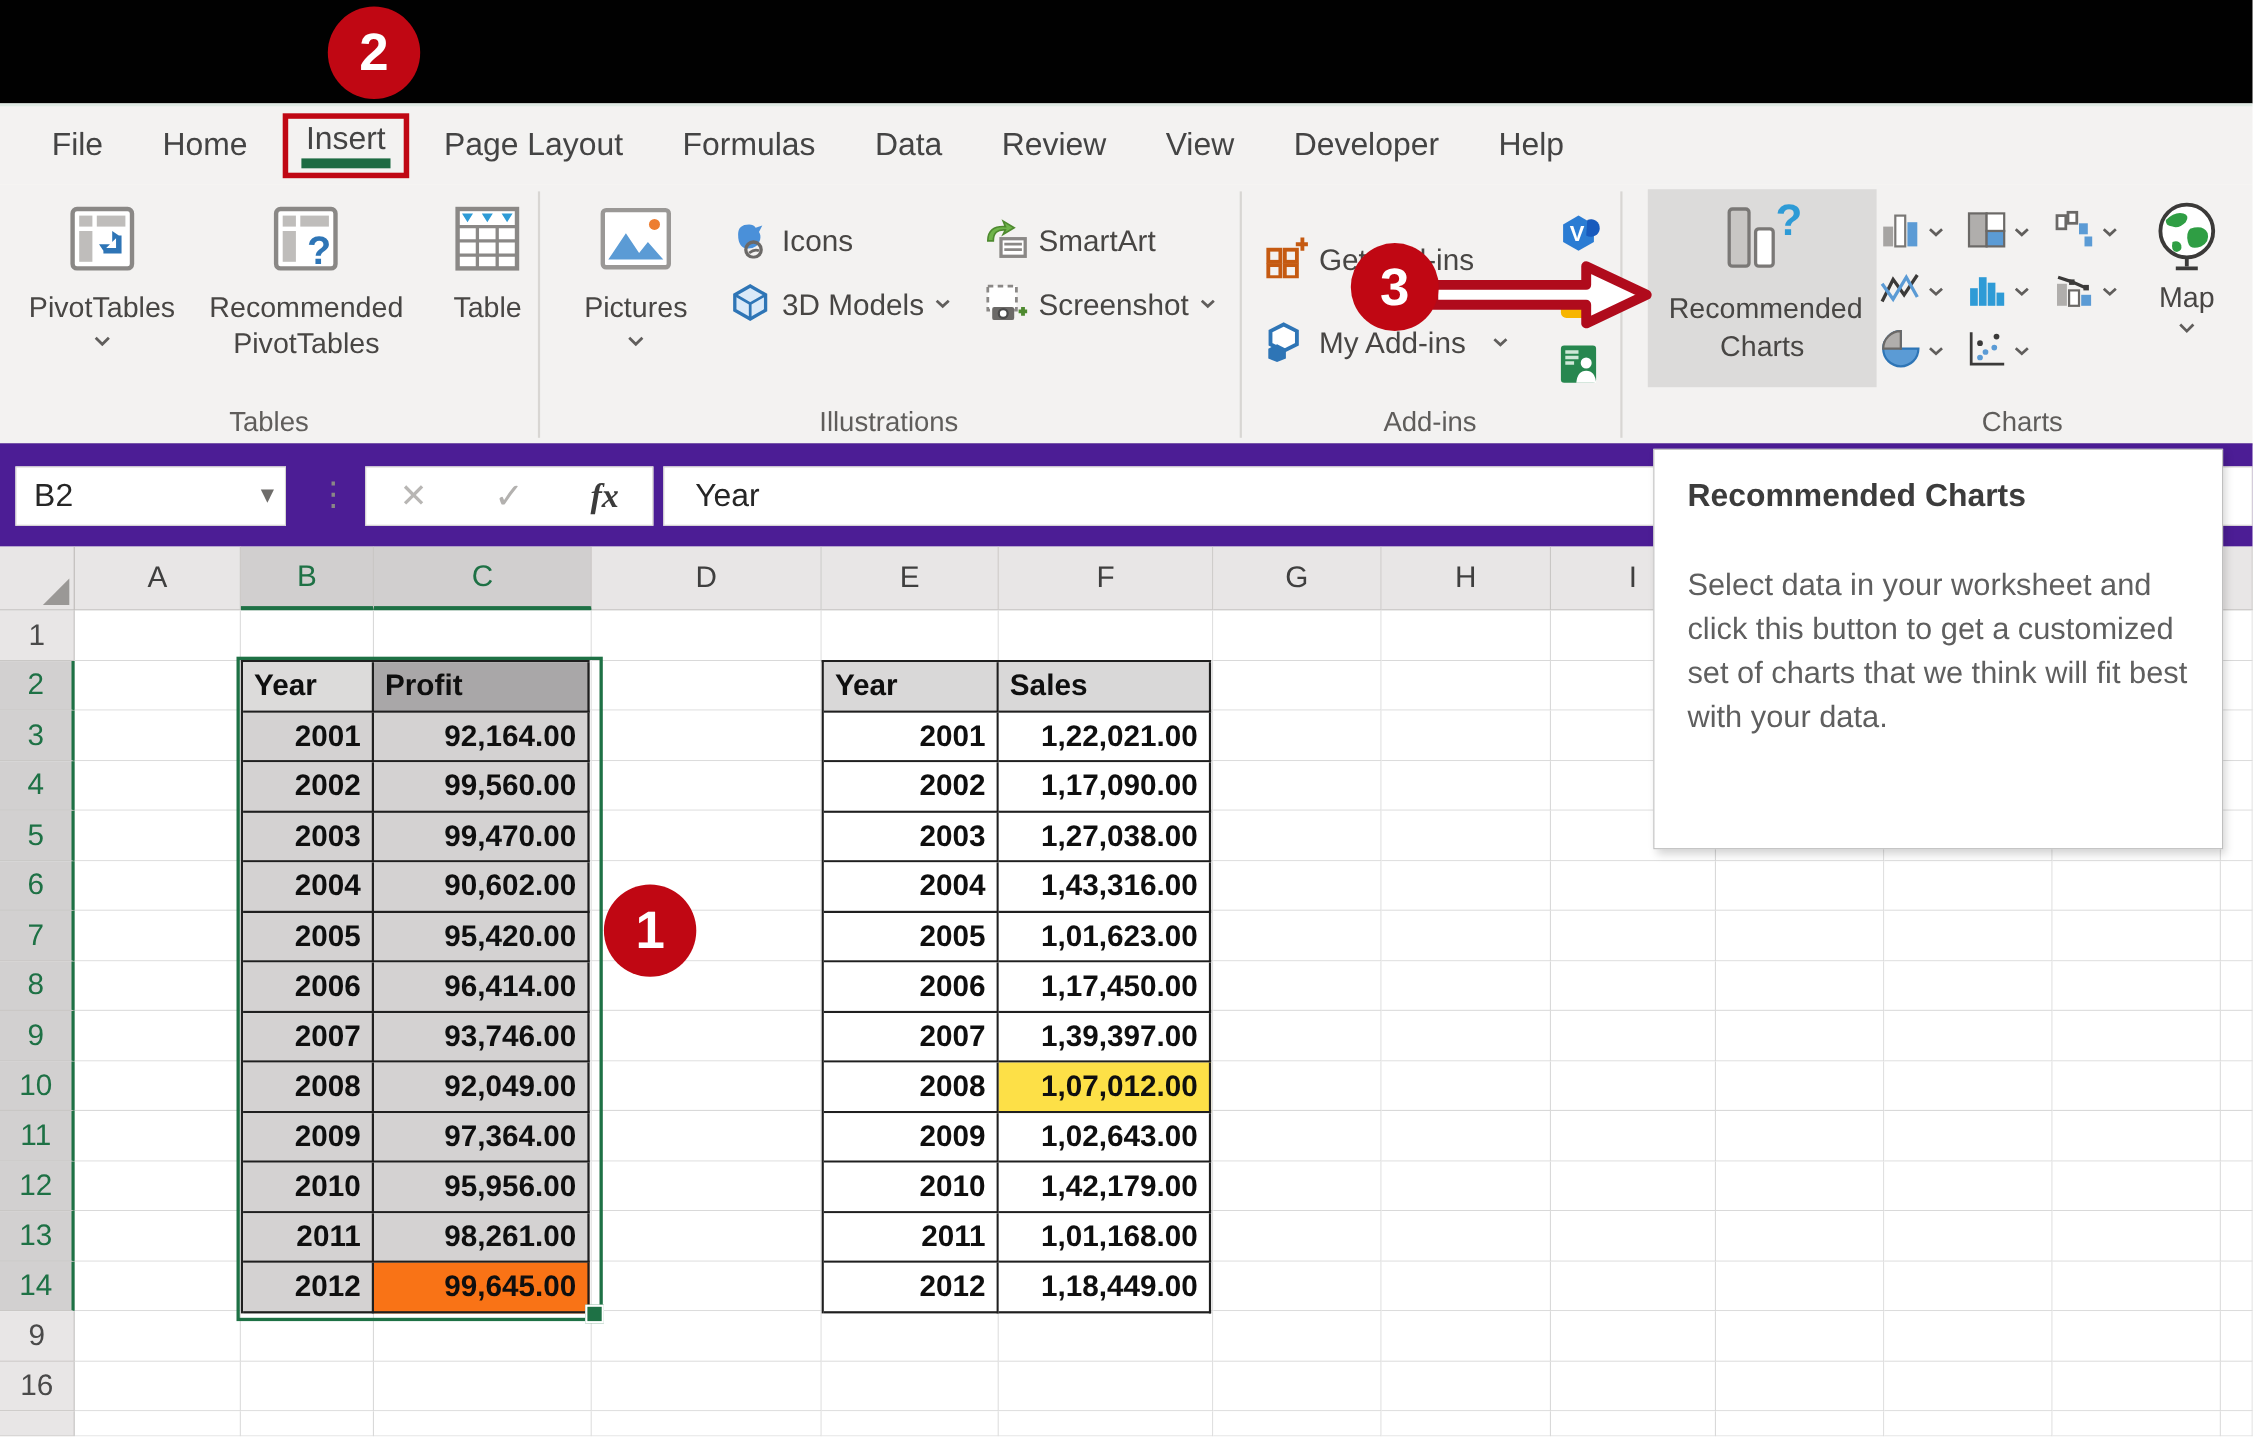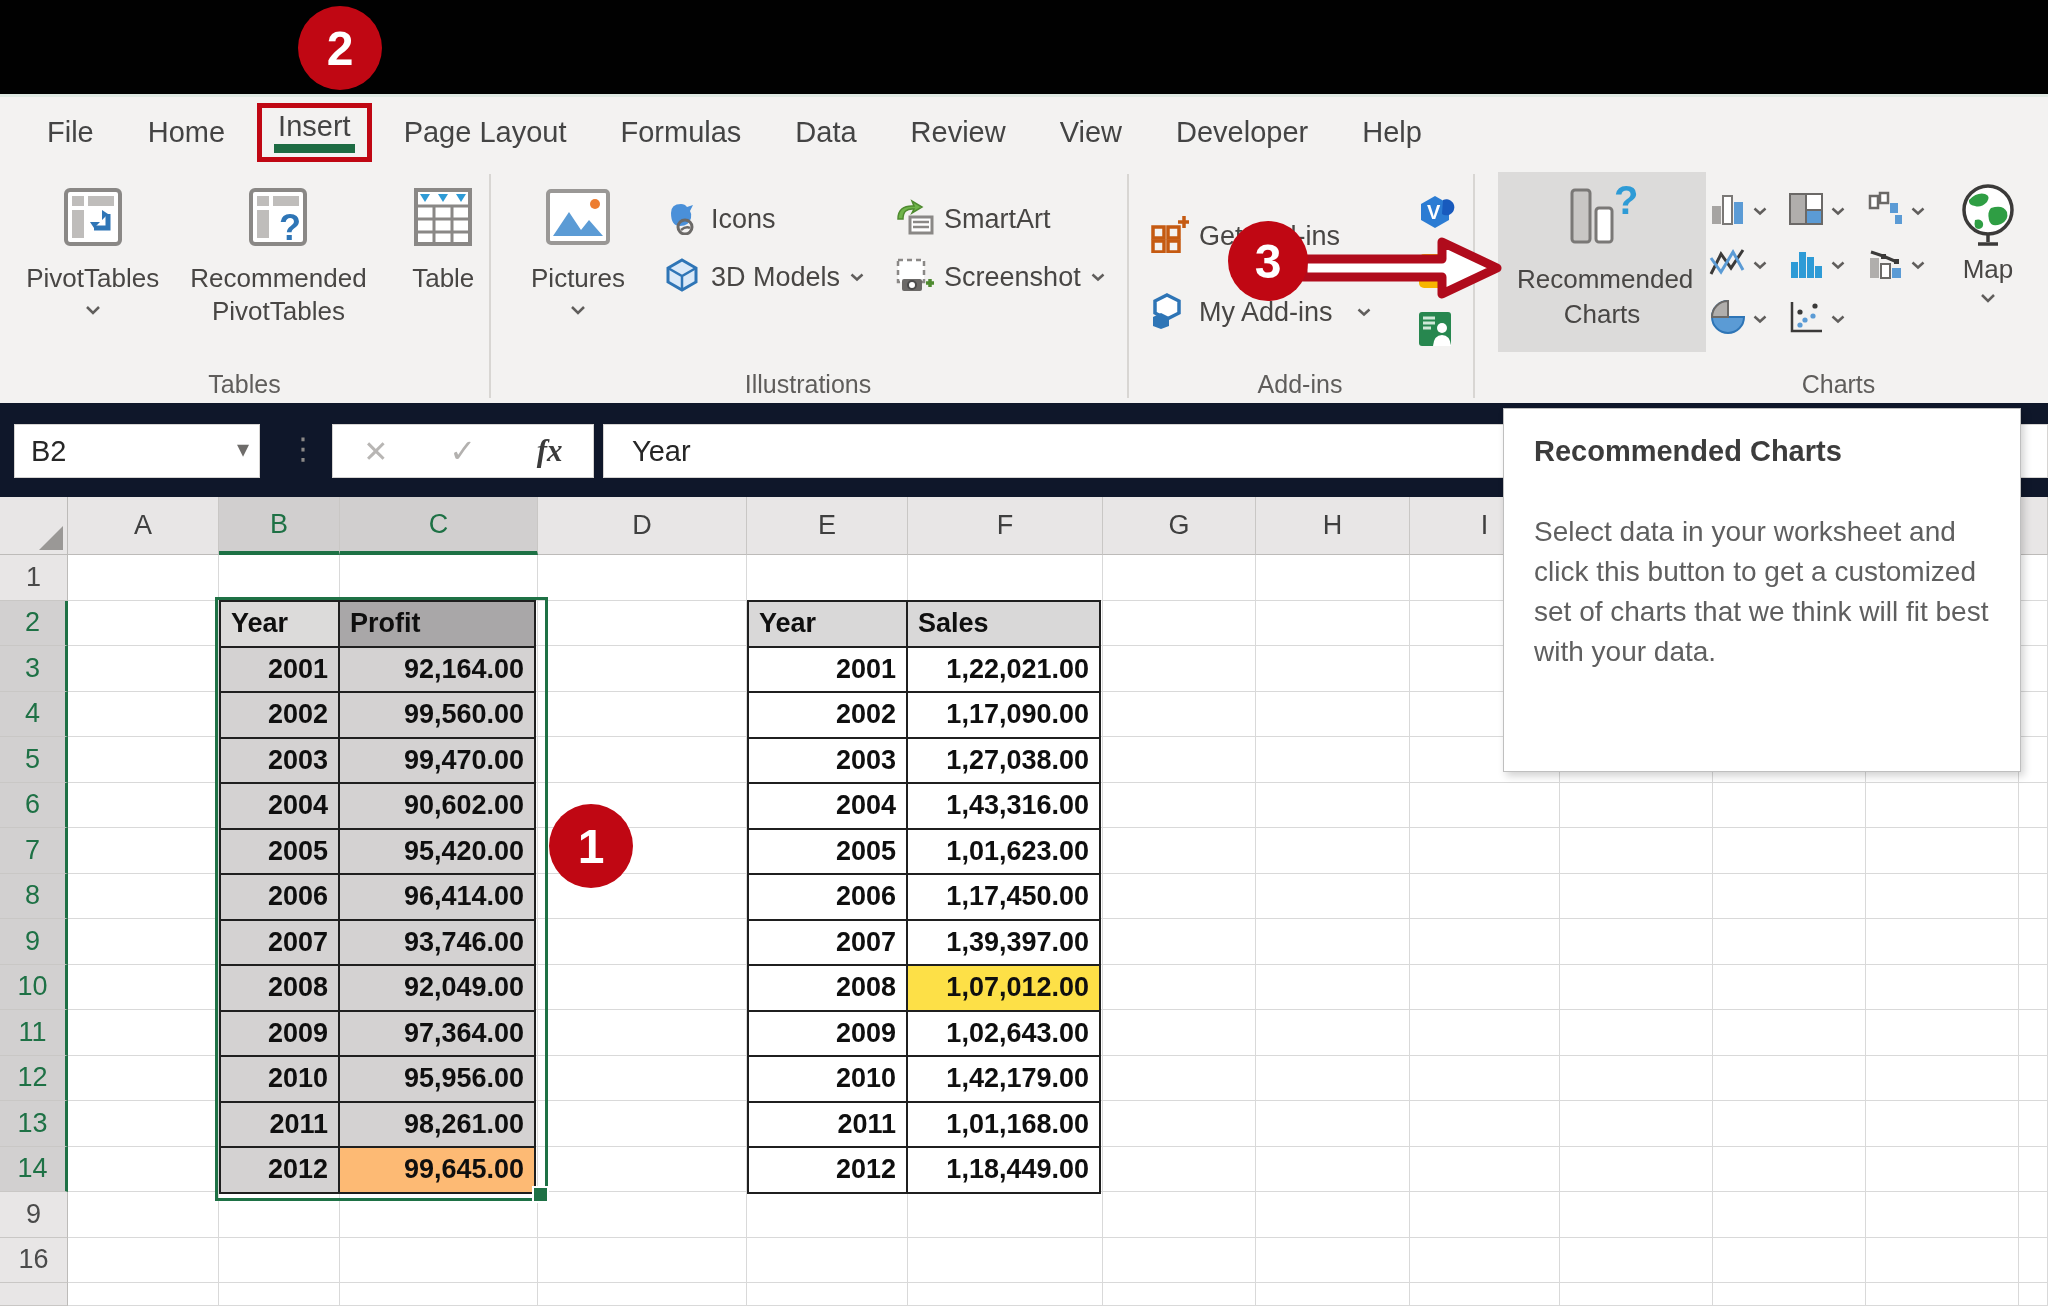--- a/index.html
+++ b/index.html
@@ -26,21 +26,21 @@
   .bigbtn .lbl{font-size:26px;color:#484644;margin-top:10px;text-align:center;line-height:33px;}
   .chev{margin-top:6px;}
   .smallcol{display:flex;flex-direction:column;margin-top:22px;}
   .smallitem{display:flex;align-items:center;height:58px;gap:10px;}
   .smallitem .lbl{font-size:27px;color:#484644;white-space:nowrap;}
   .recbtn{position:absolute;background:#dcdbda;display:flex;flex-direction:column;align-items:center;padding-top:10px;box-sizing:border-box;}
   .recbtn .lbl{font-size:26px;color:#484644;text-align:center;line-height:35px;margin-top:4px;}
   .chartgrid-item{position:absolute;display:flex;align-items:center;gap:6px;}
 
   
-  #formulabar{left:0;top:403px;width:2048px;height:94px;background:#0f172a;}
+  #formulabar{left:0;top:403px;width:2048px;height:94px;background:#4c1d95;}
   .fbox{position:absolute;background:#fff;border:1px solid #d6d4d2;box-sizing:border-box;}
   #namebox{left:14px;top:21px;width:246px;height:54px;font-size:29px;color:#262626;
            display:flex;align-items:center;padding-left:16px;}
   #namebox .tri{position:absolute;right:10px;top:10px;color:#6e6c6a;font-size:24px;}
   #fb-dots{left:288px;top:28px;font-size:30px;color:#8a8886;letter-spacing:0;}
   #fxbox{left:332px;top:21px;width:262px;height:54px;display:flex;align-items:center;justify-content:space-around;}
   .fb-x{color:#b8b6b4;font-size:30px;}
   .fb-check{color:#b3b1af;font-size:32px;}
   .fb-fx{color:#3b3b3b;font-size:31px;font-family:"Liberation Serif",serif;font-style:italic;font-weight:600;}
   #fbinput{left:603px;top:21px;width:1445px;height:54px;display:flex;align-items:center;padding-left:28px;
@@ -713,21 +713,21 @@
       <div class="tcell num" style="background: rgb(212, 210, 210);">93,746.00</div>
       <div class="tcell num" style="background: rgb(212, 210, 210);">2008</div>
       <div class="tcell num" style="background: rgb(212, 210, 210);">92,049.00</div>
       <div class="tcell num" style="background: rgb(212, 210, 210);">2009</div>
       <div class="tcell num" style="background: rgb(212, 210, 210);">97,364.00</div>
       <div class="tcell num" style="background: rgb(212, 210, 210);">2010</div>
       <div class="tcell num" style="background: rgb(212, 210, 210);">95,956.00</div>
       <div class="tcell num" style="background: rgb(212, 210, 210);">2011</div>
       <div class="tcell num" style="background: rgb(212, 210, 210);">98,261.00</div>
       <div class="tcell num" style="background: rgb(212, 210, 210);">2012</div>
-      <div class="tcell num" style="background: #fdba74;">99,645.00</div>
+      <div class="tcell num" style="background: #f97316;">99,645.00</div>
     </div>
   <div class="abs sheettable" id="righttable" style="left: 747px; top: 600px; grid-template-columns: 159px 193px; grid-auto-rows: 45.5px;">
       <div class="tcell hdr" style="background: rgb(217, 216, 216);">Year</div>
       <div class="tcell hdr" style="background: rgb(217, 216, 216);">Sales</div>
       <div class="tcell num" style="background: rgb(255, 255, 255);">2001</div>
       <div class="tcell num" style="background: rgb(255, 255, 255);">1,22,021.00</div>
       <div class="tcell num" style="background: rgb(255, 255, 255);">2002</div>
       <div class="tcell num" style="background: rgb(255, 255, 255);">1,17,090.00</div>
       <div class="tcell num" style="background: rgb(255, 255, 255);">2003</div>
       <div class="tcell num" style="background: rgb(255, 255, 255);">1,27,038.00</div>

